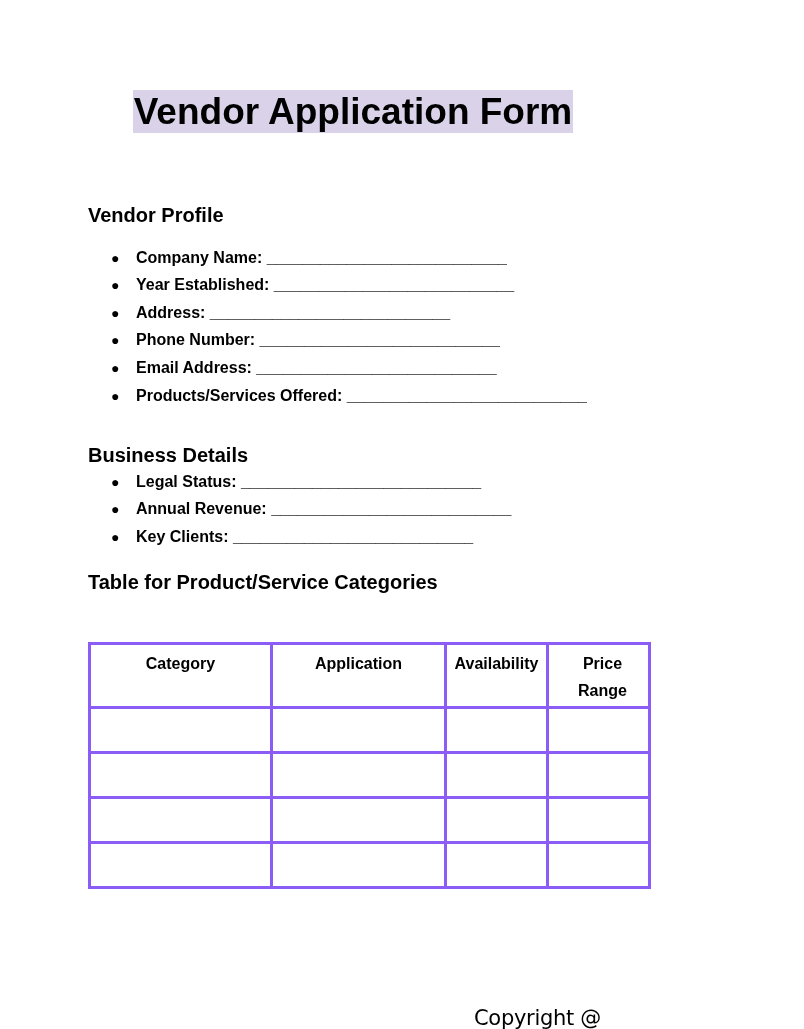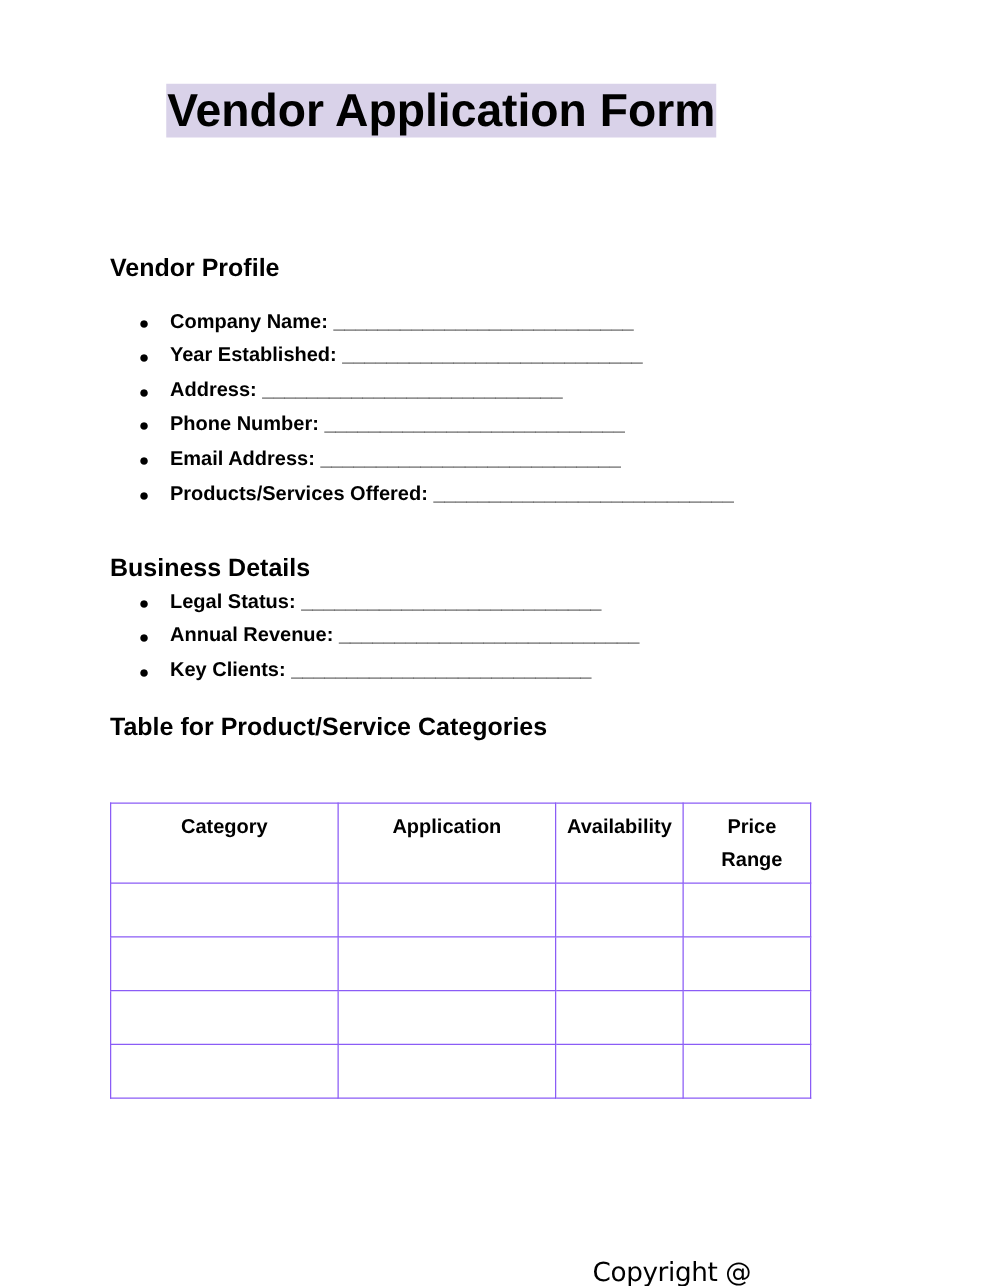--- a/index.html
+++ b/index.html
@@ -1,41 +1,41 @@
 <!DOCTYPE html>
 <html><head>
   <meta charset="utf-8">
   <style>
     html, body { margin: 0; padding: 0; background: #ffffff; }
     body {
       width: 804px; height: 1029px; position: relative; overflow: hidden;
       font-family: "Liberation Sans", sans-serif; color: #000;
     }
-    .title-wrap { position: absolute; top: 67px; left: 0; width: 706px; text-align: center; }
+    .title-wrap { position: absolute; top: 90px; left: 0; width: 706px; text-align: center; }
     .title {
       display: inline-block; background: #d9d2e9; font-weight: bold;
       font-size: 37px; line-height: 43px; padding: 0 1px;
     }
     .section-heading {
       position: absolute; left: 88px; font-weight: bold; font-size: 20px; line-height: 20px;
     }
     ul.fields { position: absolute; left: 88px; margin: 0; padding: 0; list-style: none; }
     ul.fields li {
       position: relative; padding-left: 48px; font-weight: bold; font-size: 16px;
       line-height: 20px; white-space: nowrap;
     }
     ul.fields li .bullet {
       position: absolute; left: 23px; top: 0; font-size: 14px;
     }
     .blank { font-weight: bold; letter-spacing: 0; }
     table.cat {
       position: absolute; left: 88px; top: 642px; border-collapse: collapse;
       font-size: 16px;
     }
-    table.cat th, table.cat td { border: 1px solid #8b5cf6; padding: 0; }
+    table.cat th, table.cat td { border: 3px solid #8b5cf6; padding: 0; }
     table.cat th {
       font-weight: bold; vertical-align: top; text-align: center;
       line-height: 27px; padding-top: 5px; height: 64px; box-sizing: border-box;
     }
     table.cat td { height: 42px; }
     .footer {
       position: absolute; left: 474px; top: 1008px; font-size: 21px; line-height: 20px;
       font-family: "DejaVu Sans", sans-serif; letter-spacing: -0.3px;
     }
     .footer .link { color: #5cc298; font-weight: bold; text-decoration: underline; }

